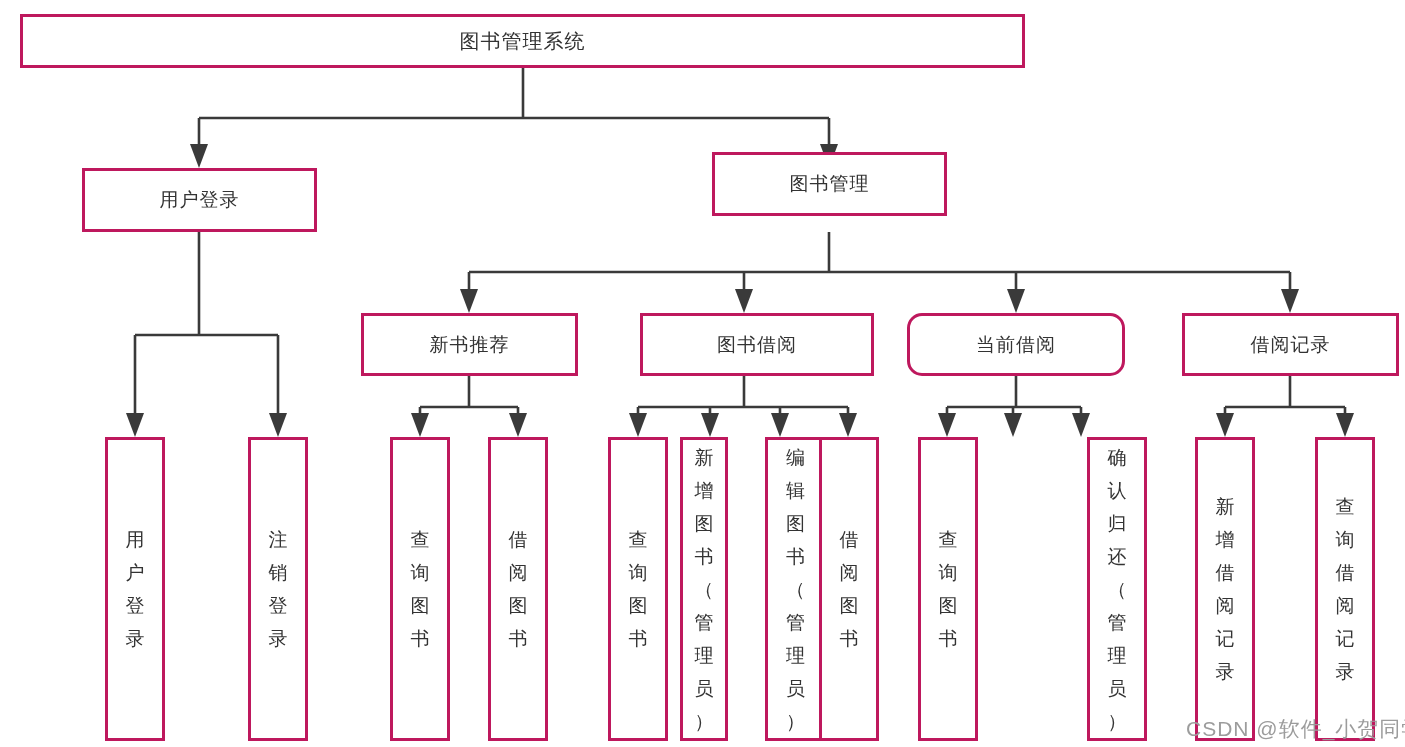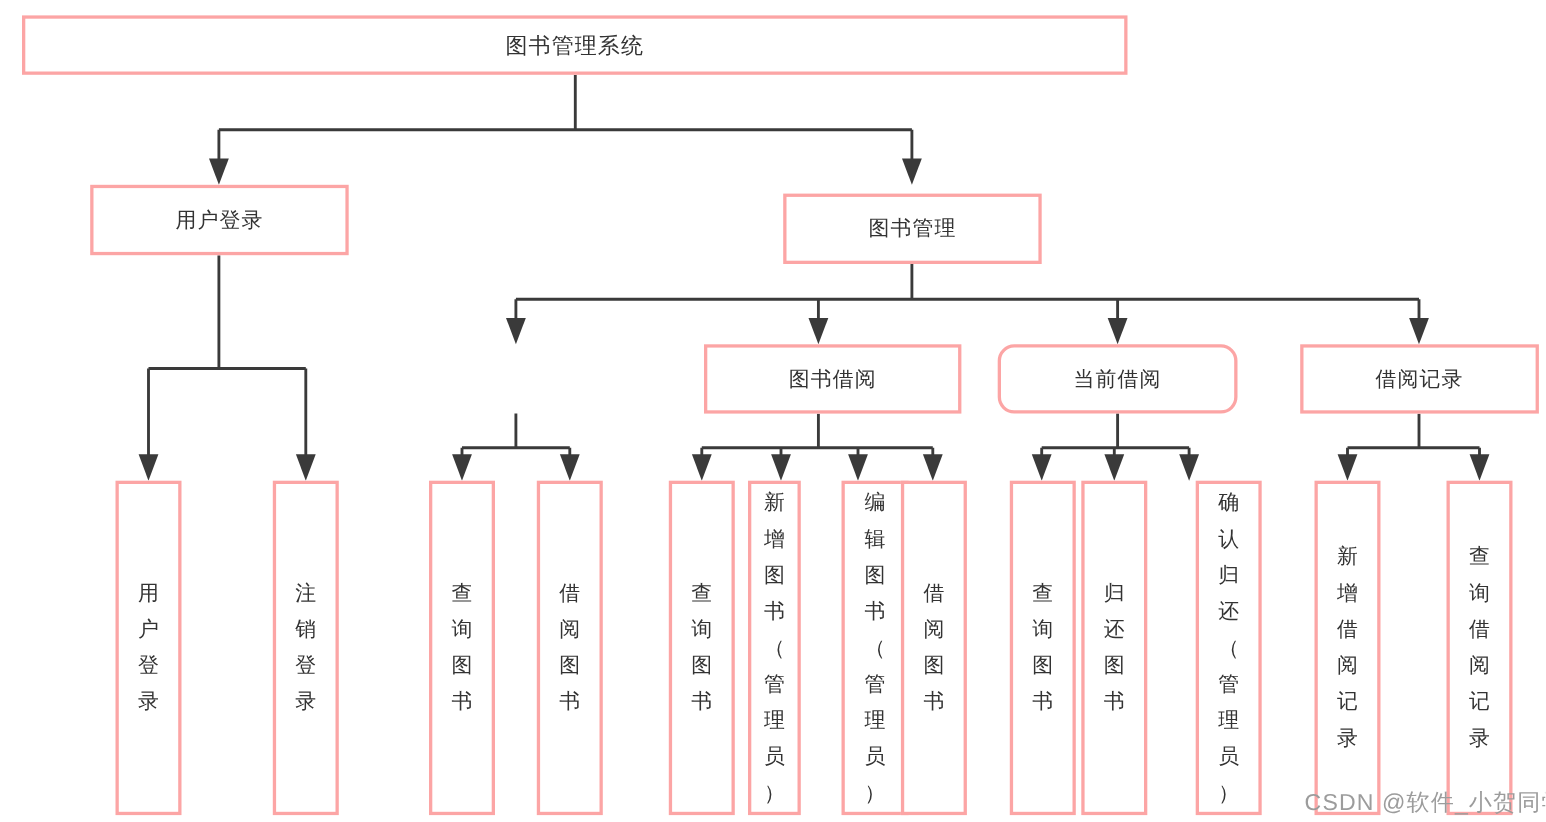--- a/index.html
+++ b/index.html
@@ -15,21 +15,21 @@
   svg.connectors {
     position: absolute;
     left: 0; top: 0;
     width: 1405px; height: 747px;
   }
   .ln { fill: none; stroke: #3a3a3a; stroke-width: 2.6; }
   .ar { fill: #3a3a3a; stroke: none; }
   .box {
     position: absolute;
     box-sizing: border-box;
-    border: 3px solid #fca5a5;
+    border: 3px solid #be185d;
     background: #ffffff;
     display: flex;
     align-items: center;
     justify-content: center;
     font-size: 19px;
     letter-spacing: 1px;
   }
   .box.root { font-size: 20px; }
   .leaf .vtext {
     display: block;
@@ -108,24 +108,27 @@
     </g>
   </svg>
 
   <div class="box root" style="left:20px; top:14px; width:1005px; height:54px;">
     <span>图书管理系统</span>
   </div>
 
   <div class="box" style="left:82px; top:168px; width:235px; height:64px;">
     <span>用户登录</span>
   </div>
-  <div class="box" style="left:712px; top:176px; width:235px; height:64px;">
+  <div class="box" style="left:712px; top:152px; width:235px; height:64px;">
     <span>图书管理</span>
   </div>
 
+  <div class="box" style="left:361px; top:313px; width:217px; height:63px;">
+    <span>新书推荐</span>
+  </div>
   <div class="box" style="left:640px; top:313px; width:234px; height:63px;">
     <span>图书借阅</span>
   </div>
   <div class="box" style="left:907px; top:313px; width:218px; height:63px;border-radius:15px;">
     <span>当前借阅</span>
   </div>
   <div class="box" style="left:1182px; top:313px; width:217px; height:63px;">
     <span>借阅记录</span>
   </div>
 
@@ -152,23 +155,20 @@
   <div class="box leaf" style="left:749px; top:437px; width:61px; height:304px;margin-left:16px;">
     <span class="vtext">编辑图书（管理员）</span>
   </div>
   <div class="box leaf" style="left:819px; top:437px; width:60px; height:304px;">
     <span class="vtext">借阅图书</span>
   </div>
 
   <div class="box leaf" style="left:918px; top:437px; width:60px; height:304px;">
     <span class="vtext">查询图书</span>
   </div>
-  <div class="box leaf" style="left:983px; top:437px; width:60px; height:304px;">
-    <span class="vtext">归还图书</span>
-  </div>
   <div class="box leaf" style="left:1051px; top:437px; width:60px; height:304px;margin-left:36px;">
     <span class="vtext">确认归还（管理员）</span>
   </div>
 
   <div class="box leaf" style="left:1195px; top:437px; width:60px; height:304px;">
     <span class="vtext">新增借阅记录</span>
   </div>
   <div class="box leaf" style="left:1315px; top:437px; width:60px; height:304px;">
     <span class="vtext">查询借阅记录</span>
   </div>

